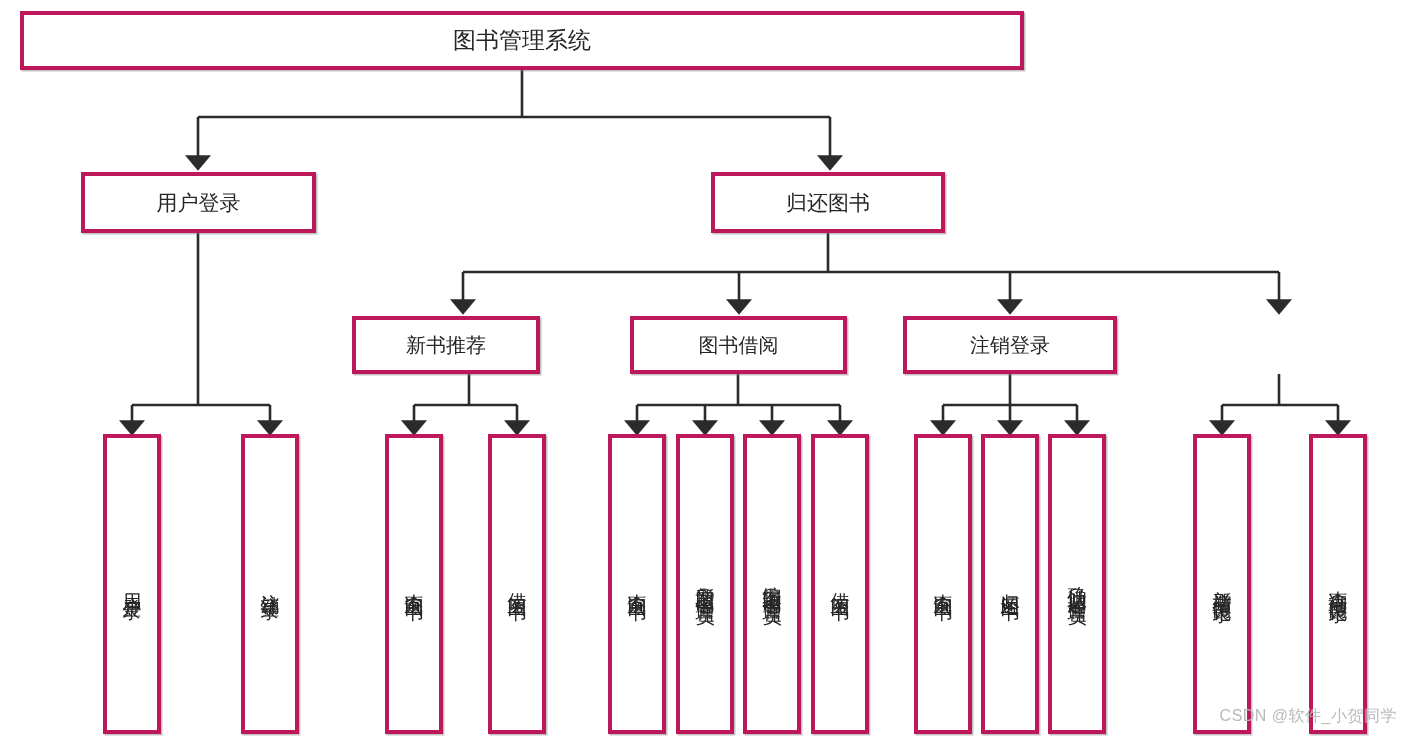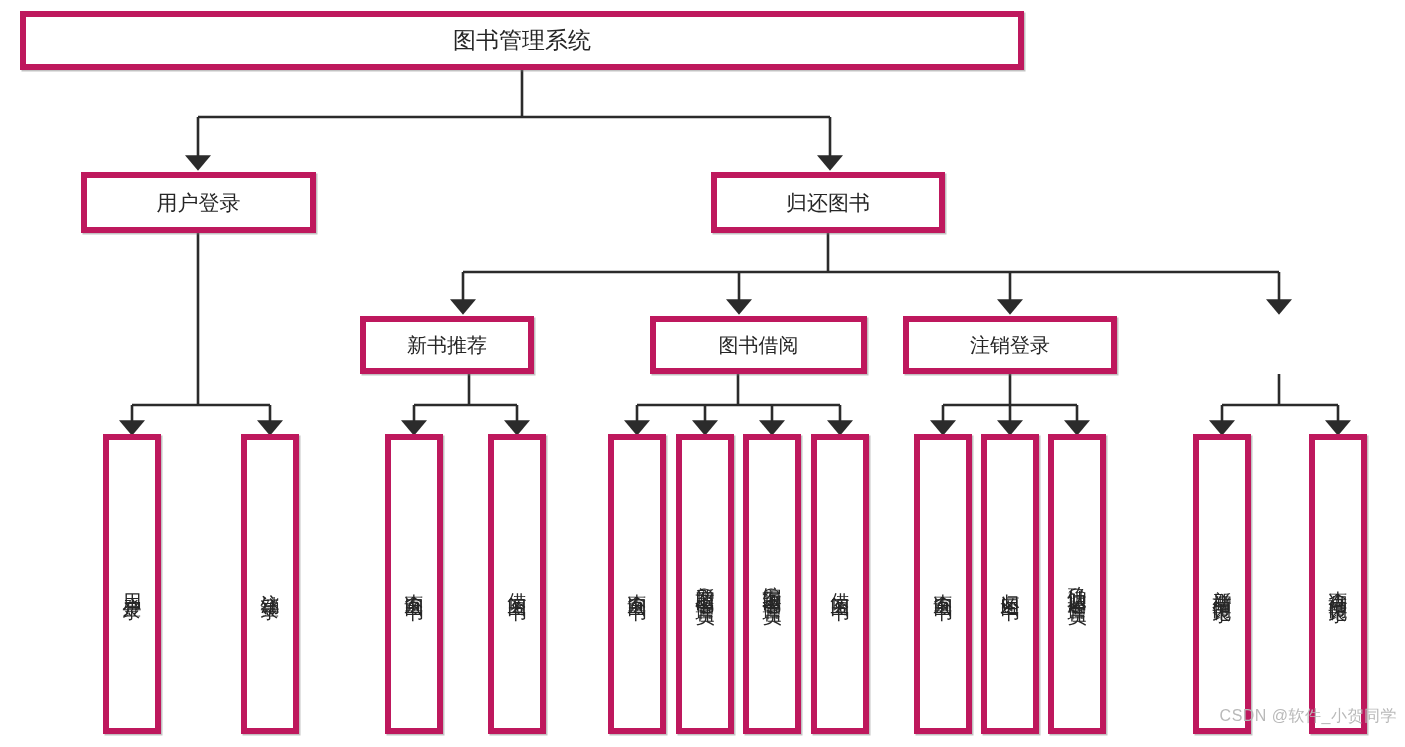--- a/index.html
+++ b/index.html
@@ -21,21 +21,21 @@
     position: absolute;
     left: 0;
     top: 0;
     width: 1405px;
     height: 747px;
     pointer-events: none;
   }
   .node {
     position: absolute;
     box-sizing: border-box;
-    border: 6px solid #be185d;
+    border: 4px solid #be185d;
     background: #ffffff;
     display: flex;
     align-items: center;
     justify-content: center;
     color: #262626;
     box-shadow: 1.5px 1.5px 0 rgba(120,120,120,0.45);
   }
   .node.level0 {
     font-size: 23px;
   }
@@ -130,24 +130,24 @@
     <span class="label">图书管理系统</span>
   </div>
 
   <div class="node level1" style="left:81px; top:172px; width:235px; height:61px;">
     <span class="label">用户登录</span>
   </div>
   <div class="node level1" style="left:711px; top:172px; width:234px; height:61px;">
     <span class="label">归还图书</span>
   </div>
 
-  <div class="node level2" style="left:360px; top:316px; width:174px; height:58px;">
+  <div class="node level2" style="left:352px; top:316px; width:188px; height:58px;">
     <span class="label">新书推荐</span>
   </div>
-  <div class="node level2" style="left:630px; top:316px; width:217px; height:58px;margin-left:20px;">
+  <div class="node level2" style="left:630px; top:316px; width:217px; height:58px;">
     <span class="label">图书借阅</span>
   </div>
   <div class="node level2" style="left:903px; top:316px; width:214px; height:58px;">
     <span class="label">注销登录</span>
   </div>
 
   <div class="node leaf" style="left:103px; top:434px; width:58px; height:300px;">
     <span class="label">用户登录</span>
   </div>
   <div class="node leaf" style="left:241px; top:434px; width:58px; height:300px;">

